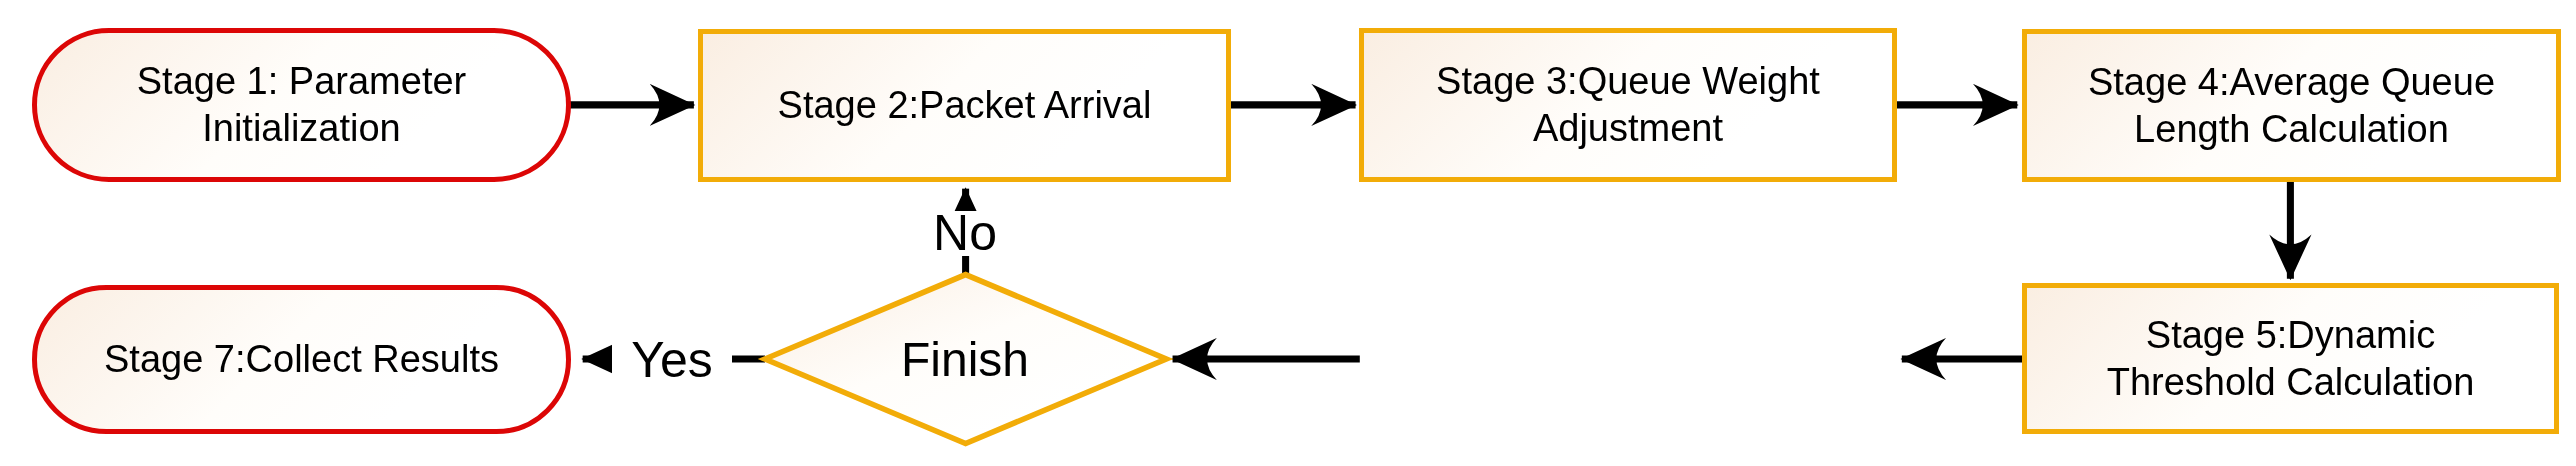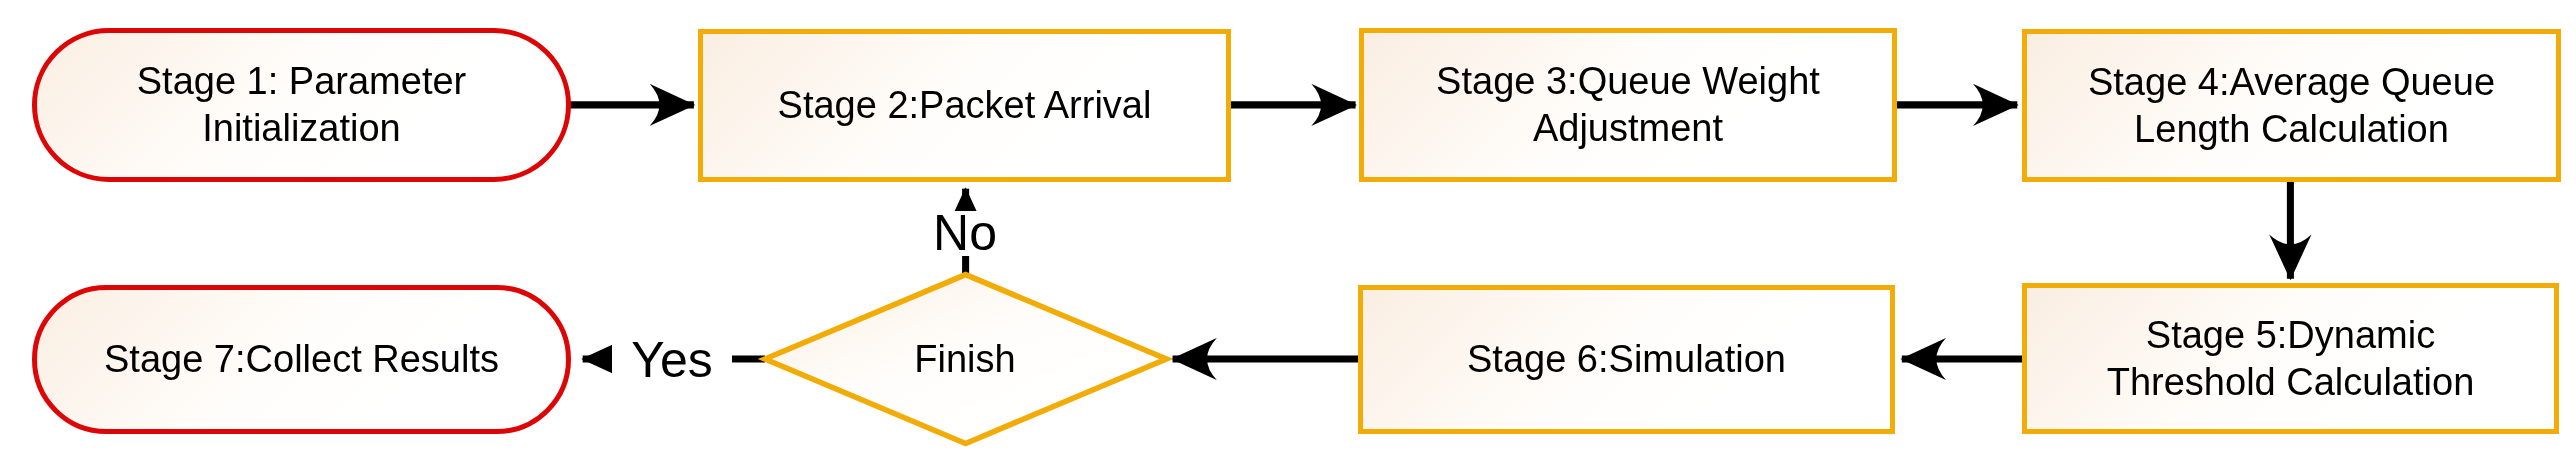--- a/index.html
+++ b/index.html
@@ -51,21 +51,21 @@
   }
   .decision-label {
     position: absolute;
     left: 764px;
     top: 275px;
     width: 402px;
     height: 169px;
     display: flex;
     align-items: center;
     justify-content: center;
-    font-size: 38px;
+    font-size: 48px;
     line-height: 47px;
   }
   .edge-label {
     position: absolute;
     display: flex;
     align-items: center;
     justify-content: center;
     background: #FFFFFF;
     font-size: 50px;
     line-height: 45px;
@@ -129,23 +129,20 @@
   <div id="stage4" class="node process">
     <span class="label">Stage 4:Average Queue
 Length Calculation</span>
   </div>
 
   <div id="stage5" class="node process">
     <span class="label">Stage 5:Dynamic
 Threshold Calculation</span>
   </div>
 
-  <div id="stage6" class="node process">
-    <span class="label">Stage 6:Simulation</span>
-  </div>
 
   <div class="decision-label">
     <span class="label">Finish</span>
   </div>
 
   <div id="stage7" class="node terminator">
     <span class="label">Stage 7:Collect Results</span>
   </div>
 
   <div id="label-no" class="edge-label">No</div>

